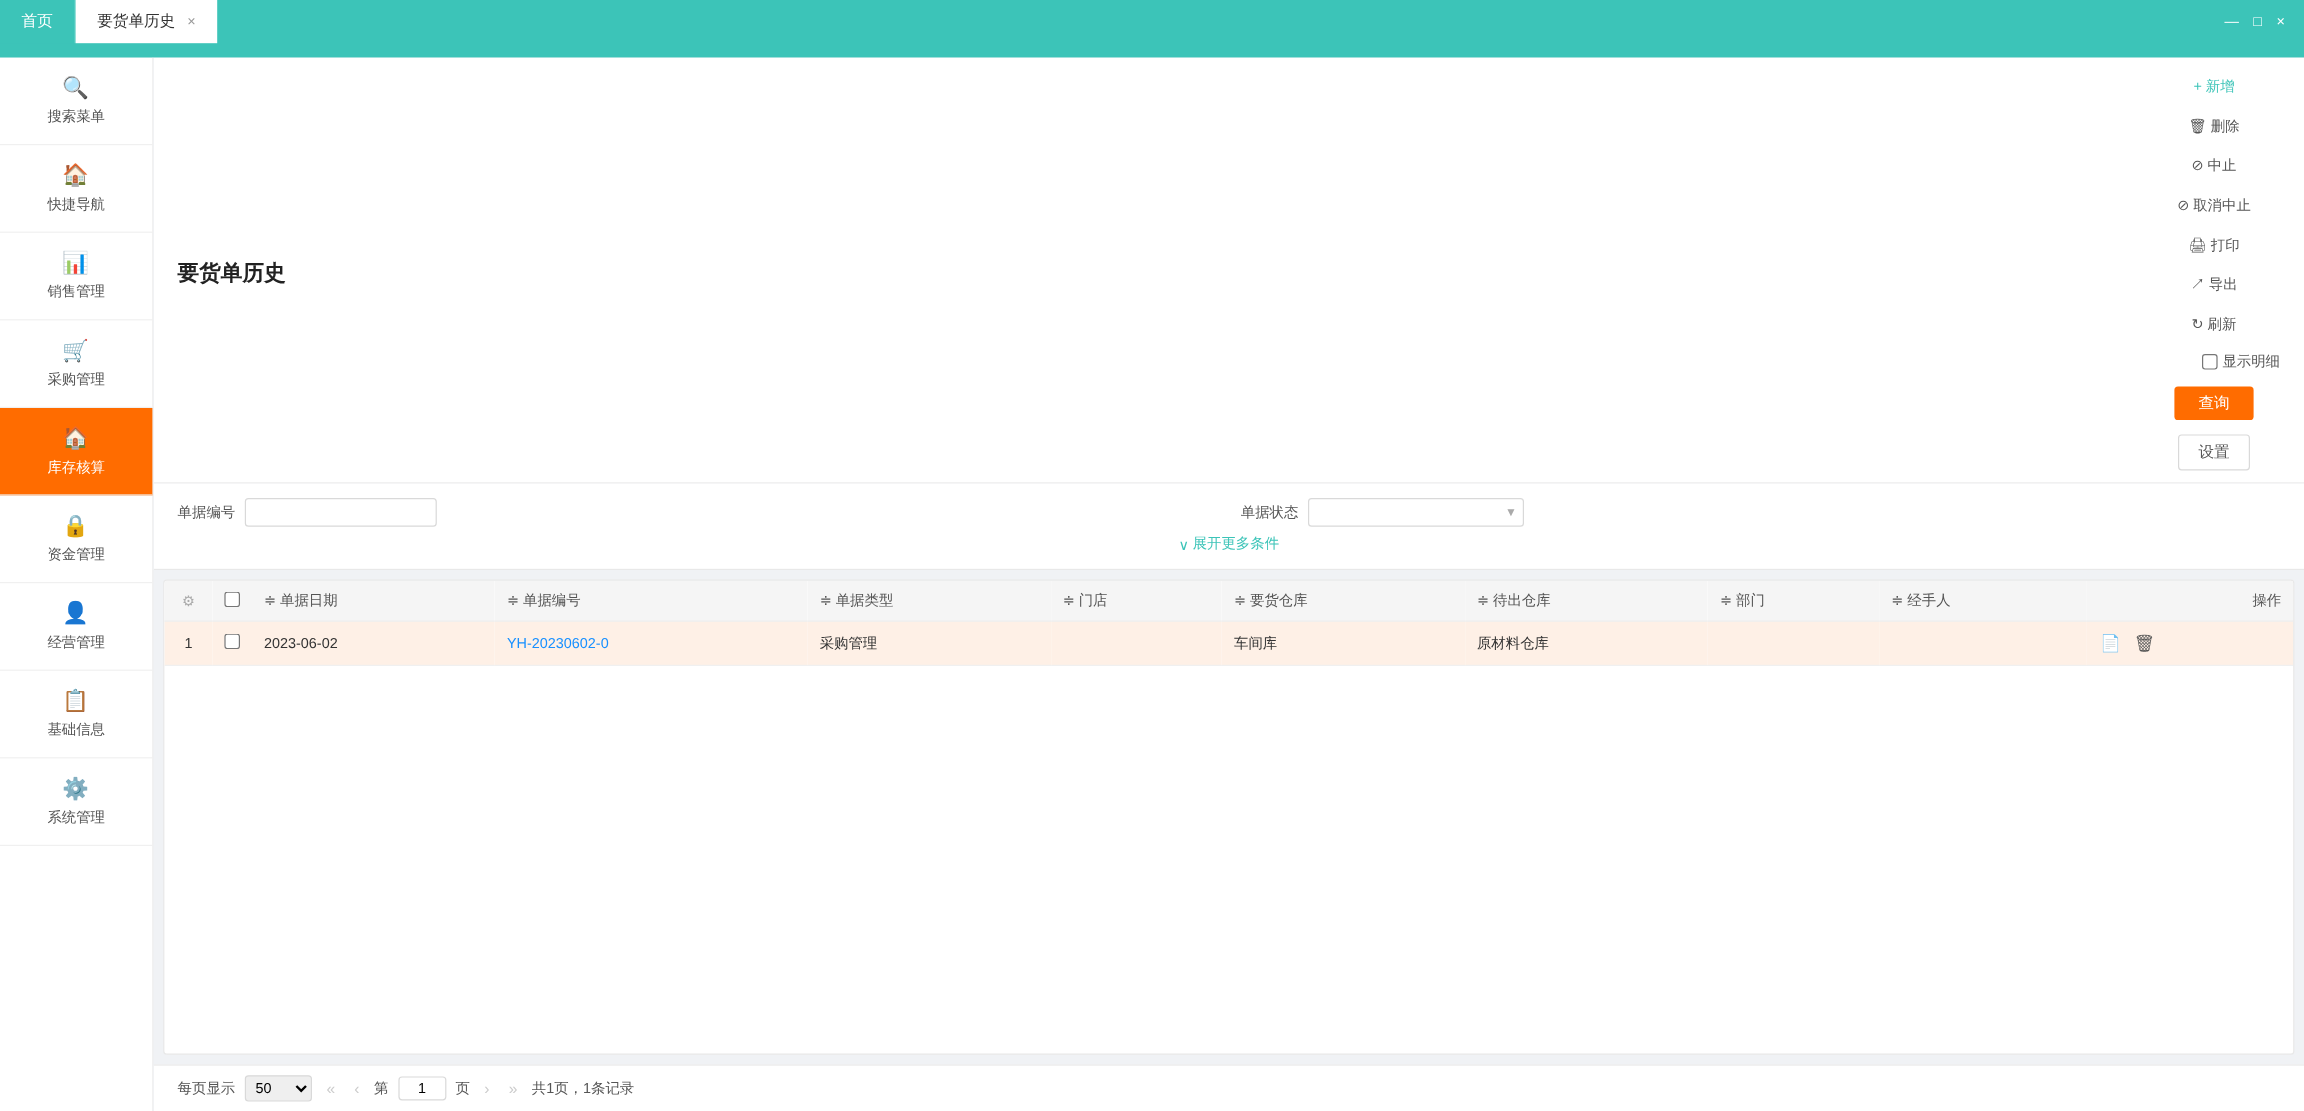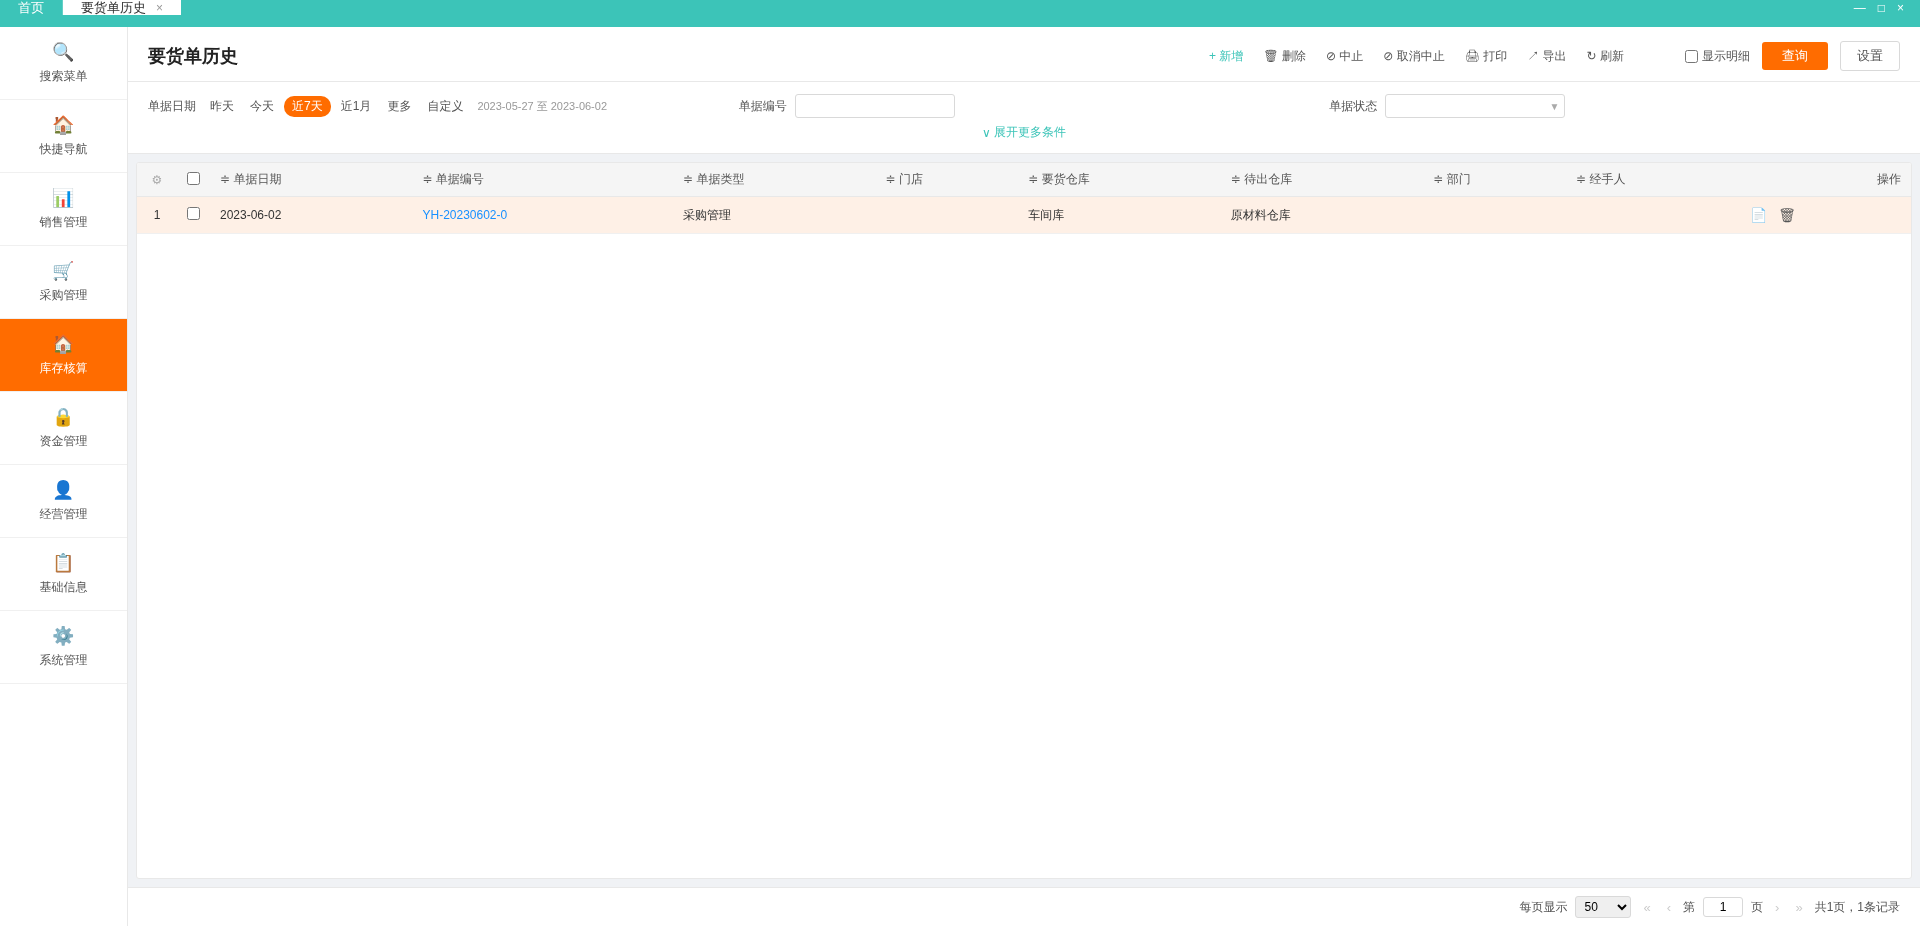--- a/index.html
+++ b/index.html
@@ -1,21 +1,21 @@
 <!DOCTYPE html>
 <html><head>
   <meta charset="utf-8">
   <style>
     * { box-sizing: border-box; margin: 0; padding: 0; font-family: 'Microsoft YaHei', Arial, sans-serif; }
     body { background: #f0f2f5; display: flex; flex-direction: column; height: 926px; overflow: hidden; }
 
     
     .top-bar {
       background: #3cc4b8;
-      height: 27px;
+      height: 48px;
       display: flex;
       align-items: center;
       padding: 0 0 12px 0;
       flex-shrink: 0;
     }
     .top-bar-tabs {
       display: flex;
       align-items: stretch;
       height: 100%;
       flex: 1;
@@ -113,20 +113,21 @@
     }
     .page-title {
       font-size: 18px;
       font-weight: bold;
       color: #222;
     }
     .toolbar {
       display: flex;
       align-items: center;
       gap: 12px;
+      flex-direction: column;
     }
     .toolbar-btn {
       display: flex;
       align-items: center;
       gap: 3px;
       font-size: 12px;
       color: #555;
       cursor: pointer;
       padding: 2px 4px;
     }
@@ -322,21 +323,20 @@
       border-radius: 0 0 3px 3px;
     }
 
     
     .pagination-bar {
       background: #fff;
       border-top: 1px solid #e8e8e8;
       padding: 8px 20px;
       display: flex;
       align-items: center;
-      justify-content: flex-end;
       gap: 8px;
       font-size: 12px;
       color: #555;
       flex-shrink: 0;
     }
     .pagination-select {
       border: 1px solid #d9d9d9;
       border-radius: 3px;
       padding: 2px 4px;
       font-size: 12px;
@@ -435,32 +435,20 @@
           <input type="checkbox" style="cursor: pointer;">
           <span>显示明细</span>
         </div>
         <button class="btn-primary">查询</button>
         <button class="btn-secondary">设置</button>
       </div>
     </div>
 
     <div class="filter-area">
       <div class="filter-row">
-        <div class="filter-group">
-          <span class="filter-label">单据日期</span>
-          <div class="filter-dates">
-            <span class="date-btn">昨天</span>
-            <span class="date-btn">今天</span>
-            <span class="date-btn active">近7天</span>
-            <span class="date-btn">近1月</span>
-            <span class="date-btn">更多</span>
-            <span class="date-btn">自定义</span>
-            <span class="date-range-text">2023-05-27 至 2023-06-02</span>
-          </div>
-        </div>
         <div class="filter-group">
           <span class="filter-label">单据编号</span>
           <input class="filter-input" type="text" style="">
         </div>
         <div class="filter-group">
           <span class="filter-label">单据状态</span>
           <div class="select-wrapper">
             <select class="filter-select">
               <option value=""></option>
             </select>

